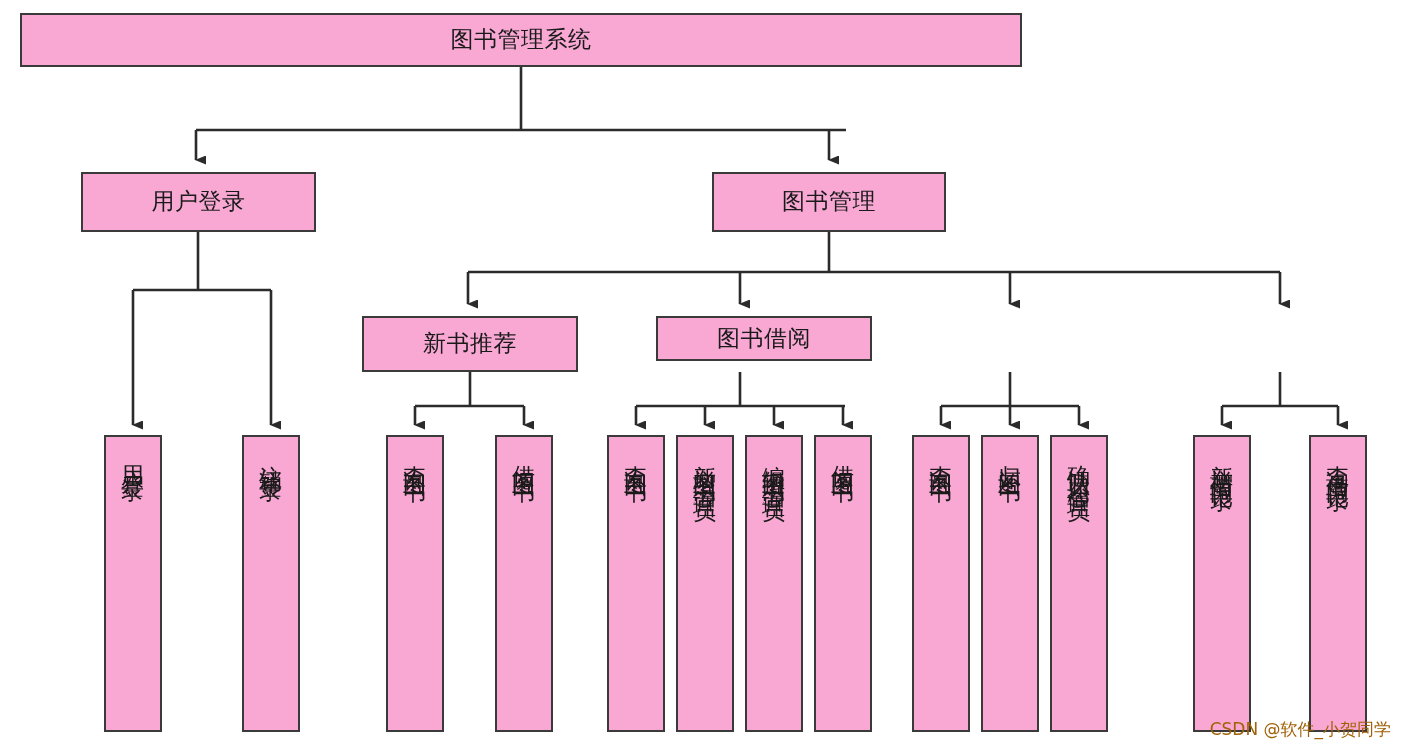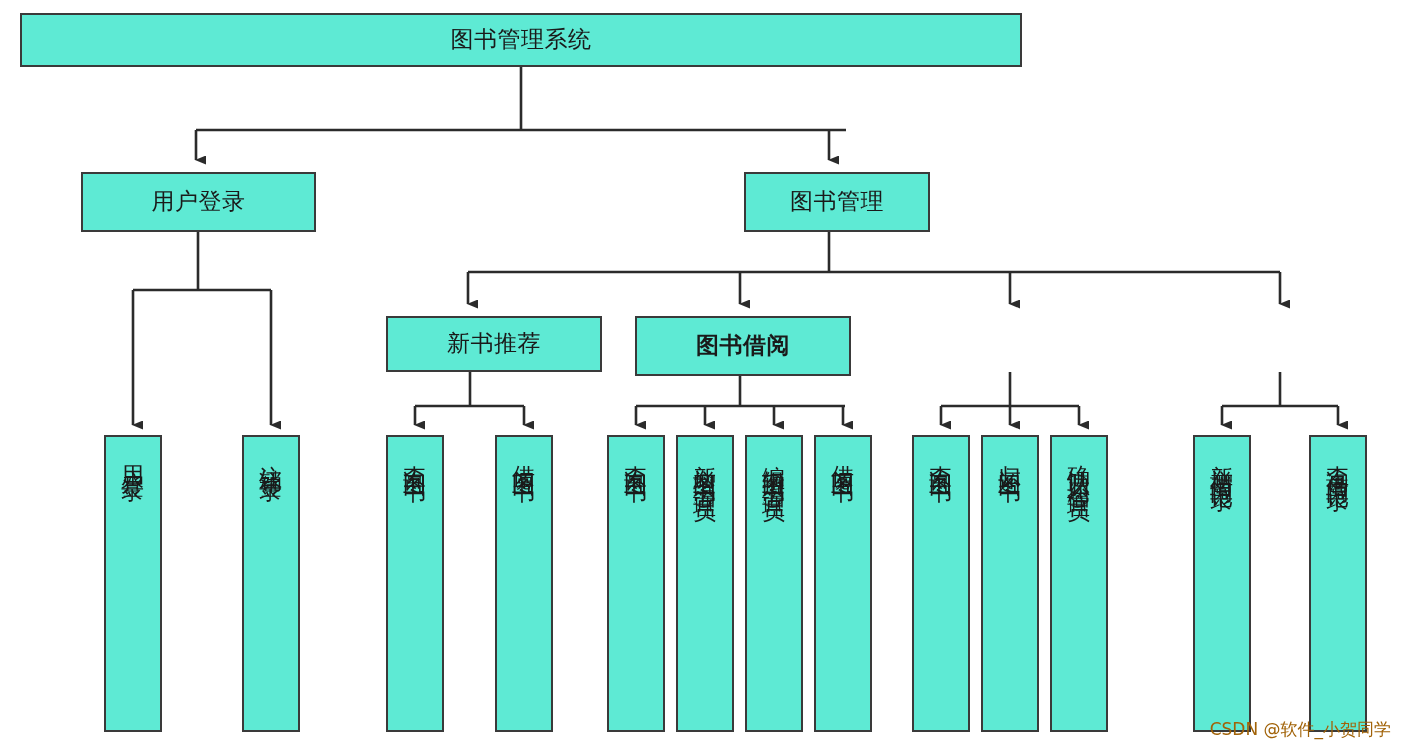--- a/index.html
+++ b/index.html
@@ -22,21 +22,21 @@
     position: absolute;
     left: 0;
     top: 0;
     width: 1405px;
     height: 747px;
     pointer-events: none;
   }
   .node {
     position: absolute;
     box-sizing: border-box;
-    background: #5eead4;
+    background: #f9a8d4;
     border: 2px solid #3a3a3a;
     display: flex;
     align-items: center;
     justify-content: center;
     color: #1a1a1a;
   }
   .node .label {
     display: block;
     text-align: center;
     line-height: 1.18;
@@ -130,29 +130,29 @@
   </svg>
 
   <div class="node horiz root" style="left:20px; top:13px; width:1002px; height:54px;">
     <span class="label">图书管理系统</span>
   </div>
 
   <div class="node horiz" style="left:81px; top:172px; width:235px; height:60px;">
     <span class="label">用户登录</span>
   </div>
 
-  <div class="node horiz" style="left:744px; top:172px; width:186px; height:60px;">
+  <div class="node horiz" style="left:712px; top:172px; width:234px; height:60px;">
     <span class="label">图书管理</span>
   </div>
 
-  <div class="node horiz" style="left:362px; top:316px; width:216px; height:56px;margin-left:24px;">
+  <div class="node horiz" style="left:362px; top:316px; width:216px; height:56px;">
     <span class="label">新书推荐</span>
   </div>
 
-  <div class="node horiz" style="left:635px; top:316px; width:216px; height:60px;font-weight:bold;">
+  <div class="node horiz" style="left:656px; top:316px; width:216px; height:45px;">
     <span class="label">图书借阅</span>
   </div>
 
 
 
   <div class="node vert" style="left:104px; top:435px; width:58px; height:297px;">
     <span class="label">用户登录</span>
   </div>
 
   <div class="node vert" style="left:242px; top:435px; width:58px; height:297px;">

